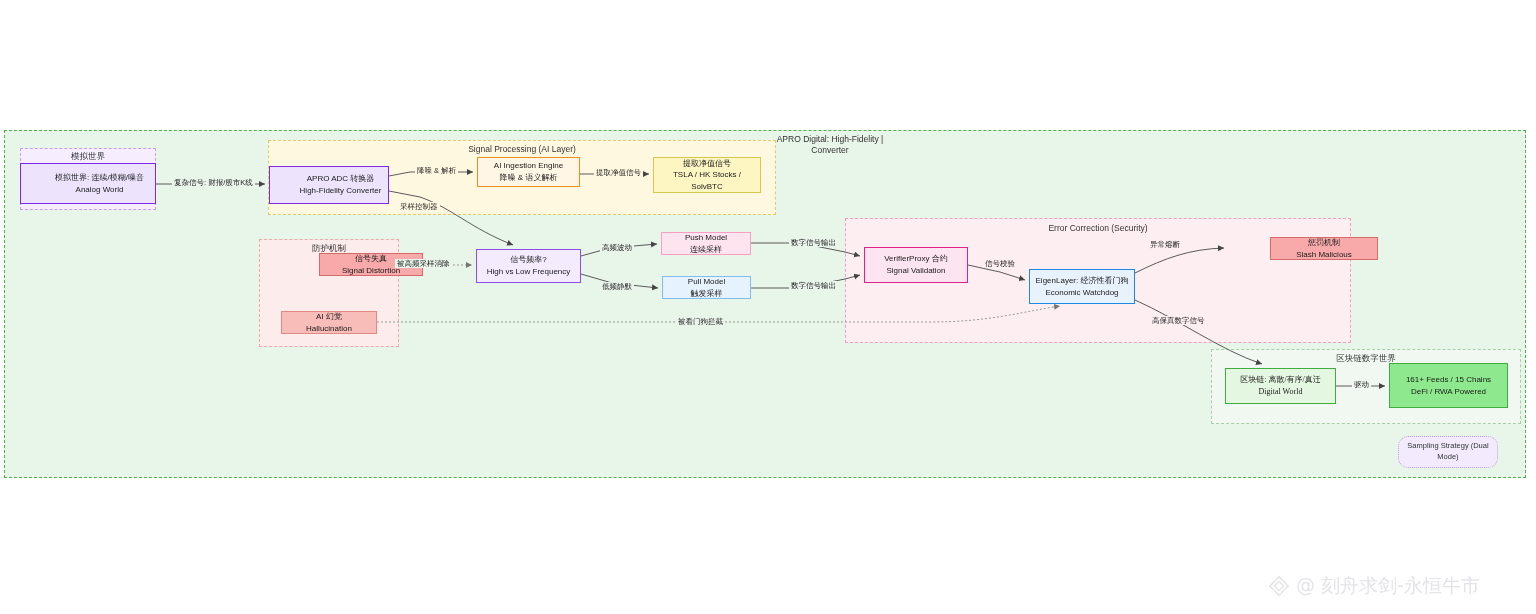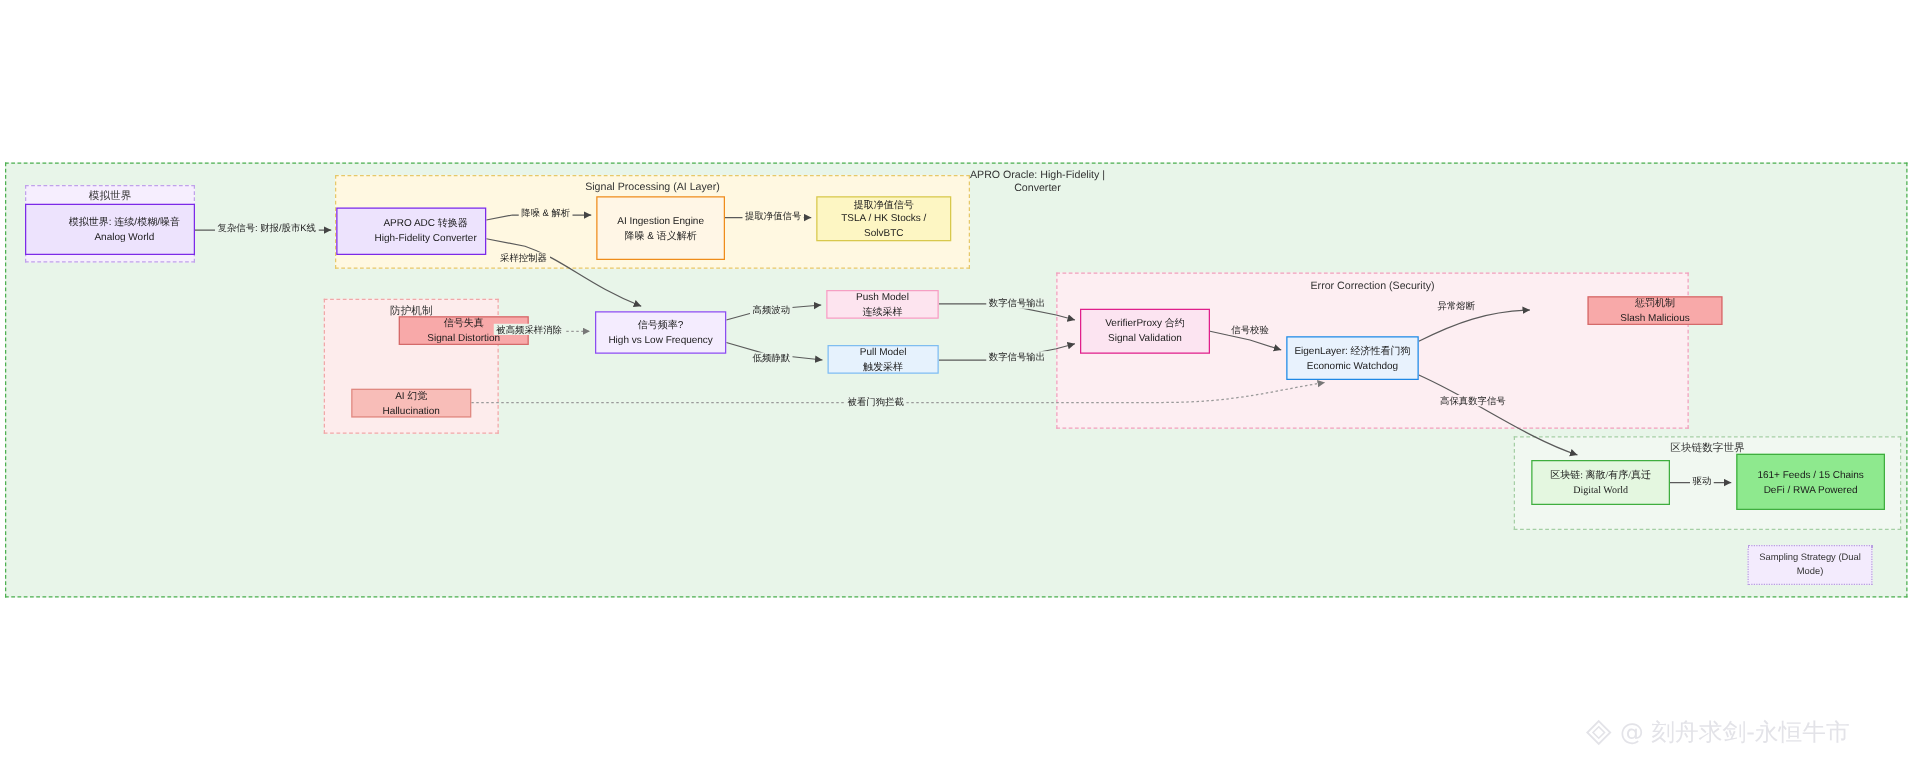--- a/index.html
+++ b/index.html
@@ -51,34 +51,34 @@
   .n-magenta{background:#fce4f1;border:1.9px solid #e01f8b;}
   .n-blue{background:#e8f2fd;border:1.9px solid #1e88e5;}
   .n-salmon{background:#f8bdb8;border:1.3px solid #e08a82;}
   .n-green{background:#e4f7e0;border:1.8px solid #3fae3f;}
   .n-green2{background:#8ee98e;border:1.8px solid #3fae3f;}
   .n-lav{background:#f3ebfd;border:1.1px dotted #b89fe0;}
 
   
   #n-analog   {left:20px;  top:163px; width:136px; height:41px;}
   #n-adc      {left:269px; top:166px; width:120px; height:38px;}
-  #n-ingest   {left:477px; top:157px; width:103px; height:51px;}
+  #n-ingest   {left:477px; top:157px; width:103px; height:30px;}
   #n-extract  {left:653px; top:157px; width:108px; height:36px;}
   #n-distort  {left:277px; top:253px; width:104px; height:23px;}
   #n-halluc   {left:281px; top:311px; width:96px;  height:23px;}
   #n-freq     {left:476px; top:249px; width:105px; height:34px;}
   #n-push     {left:661px; top:232px; width:90px;  height:23px;}
   #n-pull     {left:662px; top:276px; width:89px;  height:23px;}
   #n-verifier {left:864px; top:247px; width:104px; height:36px;}
   #n-eigen    {left:1029px;top:269px; width:106px; height:35px;}
   #n-slash    {left:1228px;top:237px; width:108px; height:23px;}
   #n-chain    {left:1225px;top:368px; width:111px; height:36px;font-family:Liberation Serif, serif;}
   #n-feeds    {left:1389px;top:363px; width:119px; height:45px;}
   #n-sampling {left:1398px;top:436px; width:100px; height:32px;
-               font-size:7.5px;color:#333;}
+               font-size:7.5px;color:#333;border-radius:10px;}
 
   
   .elabel{position:absolute;font-size:7.5px;color:#222;background:#e9f4ea;
           padding:0 2px;white-space:nowrap;line-height:1.2;}
   .elabel.on-yellow{background:#fff8e1;}
   .elabel.on-pink{background:#fdeef2;}
 
   
   #watermark{position:absolute;left:1268px;top:573px;display:flex;
         align-items:center;gap:6px;color:#e3e3e8;font-size:19px;
@@ -89,21 +89,21 @@
 <body>
 
 <div id="canvas">
 
   <div class="sub" id="sub-root"></div>
 
   <div class="sub" id="sub-signal">
     <div class="sub-title">Signal Processing (AI Layer)</div>
   </div>
 
-  <div id="sub-apro-label">APRO Oracle: High-Fidelity | Converter</div>
+  <div id="sub-apro-label">APRO Digital: High-Fidelity | Converter</div>
 
   <div class="sub" id="sub-protect">
     <div class="sub-title">防护机制</div>
   </div>
 
   <div class="sub" id="sub-error">
     <div class="sub-title">Error Correction (Security)</div>
   </div>
 
   <div class="sub" id="sub-digital">

